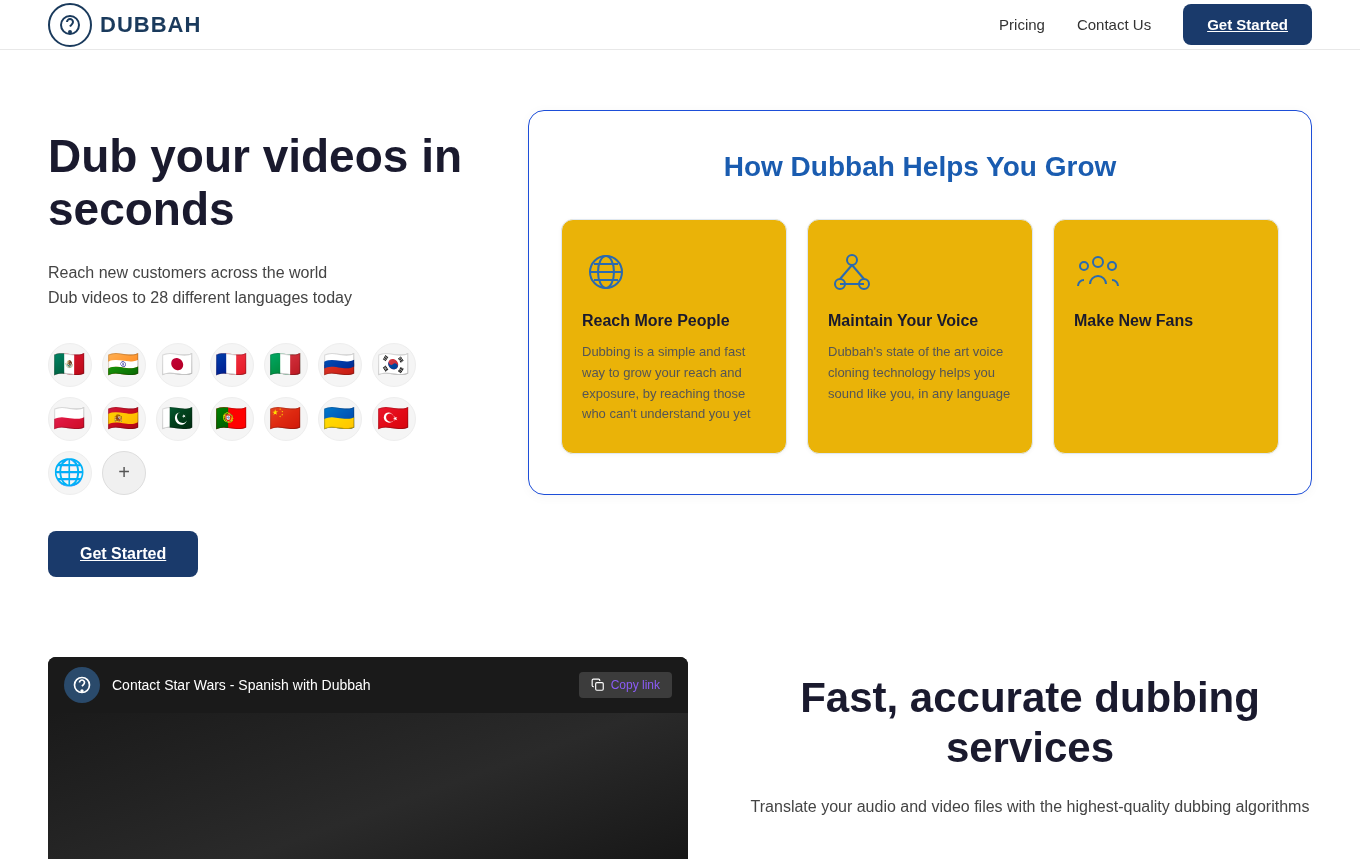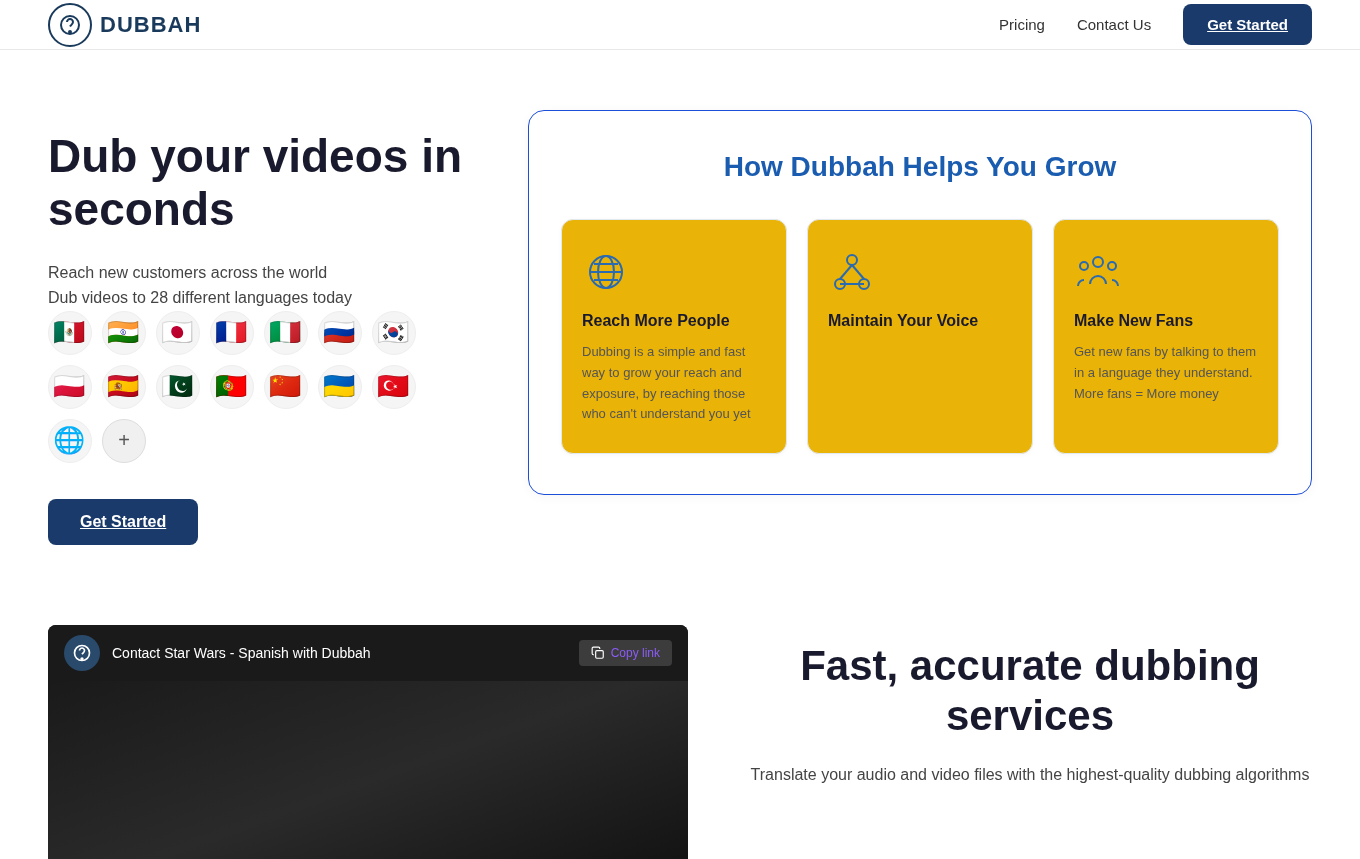--- a/index.html
+++ b/index.html
@@ -28,21 +28,21 @@
       text-decoration: underline;
     }
 
     
     .hero {
       display: flex; align-items: flex-start; justify-content: space-between;
       padding: 60px 48px 40px 48px; gap: 40px;
     }
     .hero-left { flex: 0 0 440px; padding-top: 20px; }
     .hero-title { font-size: 46px; font-weight: 800; color: #1a1a2e; line-height: 1.15; margin-bottom: 24px; }
-    .hero-subtitle { font-size: 16px; color: #444; line-height: 1.6; }
+    .hero-subtitle { font-size: 16px; color: #444; line-height: 1.6; margin-bottom: 32px; }
     .flags-grid { display: grid; grid-template-columns: repeat(7, 44px); gap: 10px; margin-bottom: 36px; }
     .flag-circle {
       width: 44px; height: 44px; border-radius: 50%; overflow: hidden;
       display: flex; align-items: center; justify-content: center;
       font-size: 26px; border: 1px solid #eee; background: #f5f5f5;
       cursor: default;
     }
     .flag-more {
       width: 44px; height: 44px; border-radius: 50%;
       background: #f0f0f0; border: 1px solid #ddd;
@@ -183,35 +183,35 @@
           <svg width="48" height="48" viewBox="0 0 48 48" fill="none" stroke="#2a6ab0" stroke-width="2">
             <circle cx="24" cy="12" r="5"></circle>
             <circle cx="12" cy="36" r="5"></circle>
             <circle cx="36" cy="36" r="5"></circle>
             <line x1="24" y1="17" x2="12" y2="31"></line>
             <line x1="24" y1="17" x2="36" y2="31"></line>
             <line x1="12" y1="36" x2="36" y2="36"></line>
           </svg>
         </div>
         <div class="feature-title">Maintain Your Voice</div>
+        <div class="feature-desc">Dubbah's state of the art voice cloning technology helps you sound like you, in any language</div>
       </div>
 
       <div class="feature-card">
         <div class="feature-icon">
           <svg width="48" height="48" viewBox="0 0 48 48" fill="none" stroke="#2a6ab0" stroke-width="2">
             <circle cx="24" cy="14" r="5"></circle>
             <circle cx="10" cy="18" r="4"></circle>
             <circle cx="38" cy="18" r="4"></circle>
             <path d="M16 36c0-4.4 3.6-8 8-8s8 3.6 8 8"></path>
             <path d="M4 38c0-3.3 2.7-6 6-6"></path>
             <path d="M44 38c0-3.3-2.7-6-6-6"></path>
           </svg>
         </div>
         <div class="feature-title">Make New Fans</div>
-        <div class="feature-desc">Get new fans by talking to them in a language they understand. More fans = More money</div>
       </div>
     </div>
   </div>
 </div>
 
 <div class="bottom-section">
   <div class="video-container">
     <div class="video-header">
       <div class="video-thumb-logo">
         <svg width="20" height="20" viewBox="0 0 24 24" fill="none" stroke="#fff" stroke-width="2">

